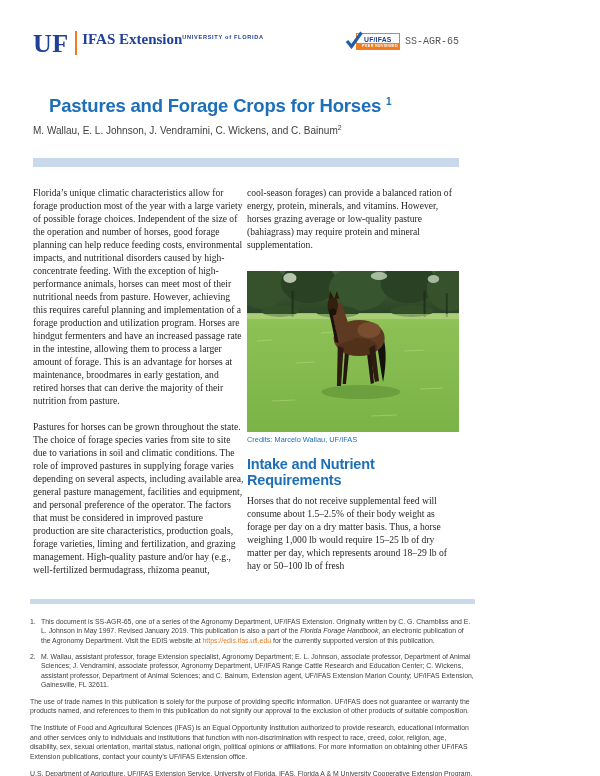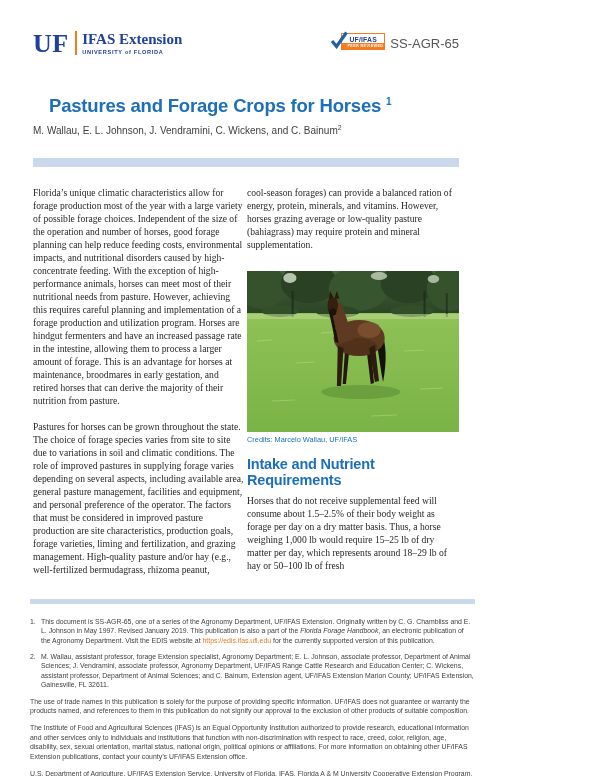--- a/index.html
+++ b/index.html
@@ -11,36 +11,36 @@
   }
 
   
   .hdr { display:flex; justify-content:space-between; align-items:flex-start; height:34px; }
   .logo { display:flex; align-items:stretch; }
   .uf {
     font-family:"Liberation Serif", serif; font-weight:bold;
     font-size:26px; line-height:27px; color:#21409a; letter-spacing:0.5px;
   }
   .logo-rule { width:2.5px; background:#f47b20; margin:1px 5px 2px 6px; }
-  .logo-right { display:flex; flex-direction:column; padding-top:2px; }
+  .logo-right { display:flex; flex-direction:row; padding-top:2px;text-align:right; }
   .ifas { font-family:"Liberation Serif", serif; font-weight:bold; font-size:15px; line-height:15px; color:#21409a; }
   .univ { font-family:"Liberation Sans", sans-serif; font-weight:bold; font-size:5.6px; letter-spacing:0.7px; color:#21409a; margin-top:2px; }
 
   .hdr-right { display:flex; align-items:flex-start; margin-top:3px; }
   .check { position:relative; z-index:2; margin-right:-7px; margin-top:-2px; }
   .badge { display:flex; flex-direction:column; border:1px solid #f47b20; background:#ffffff; position:relative; z-index:1; }
   .badge-top {
     font-family:"Liberation Sans", sans-serif; font-weight:bold; font-size:6.8px;
     color:#21409a; background:#ffffff; padding:1.5px 3px 0.5px 7px; letter-spacing:0.2px;
   }
   .badge-bottom {
     font-family:"Liberation Sans", sans-serif; font-weight:bold; font-size:3.7px;
     color:#ffffff; background:#f47b20; text-align:center; padding:0.5px 1px 1px 5px; letter-spacing:0.4px;
   }
-  .docid { font-family:Liberation Sans, sans-serif; font-size:13px; color:#55565a; margin-left:5px; margin-top:3px; }
+  .docid { font-family:Liberation Mono, monospace; font-size:10px; color:#55565a; margin-left:5px; margin-top:3px; }
 
   
   .title {
     font-family:"Liberation Sans", sans-serif; font-weight:bold;
     font-size:18.5px; color:#1c6fb8; margin:31px 0 0 16px; letter-spacing:-0.2px;
   }
   .title sup { font-size:10px; }
   .byline { font-family:"Liberation Sans", sans-serif; font-size:10px; color:#3d3d3f; margin-top:7px; }
   .byline sup { font-size:7px; }
 

